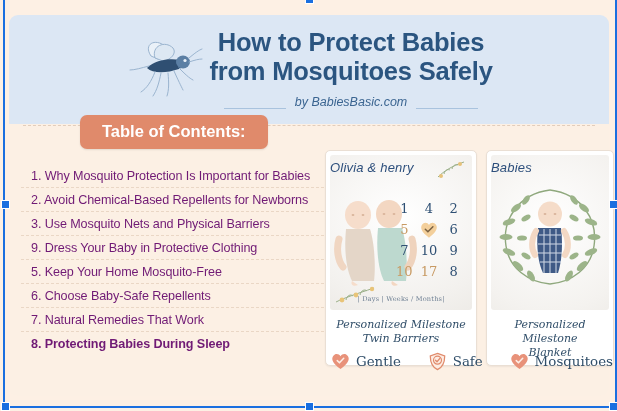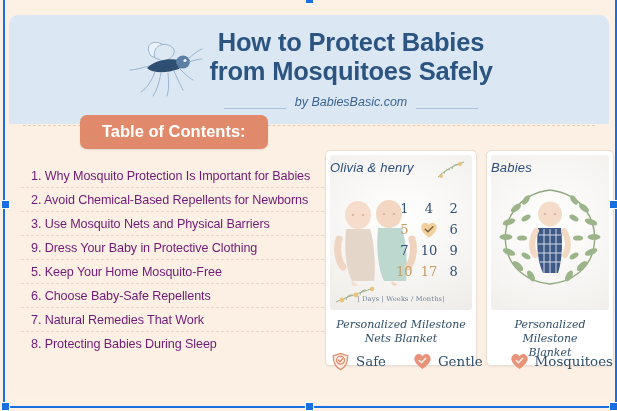--- a/index.html
+++ b/index.html
@@ -70,21 +70,21 @@
   }
   .toc-list{
     position:absolute;left:12px;top:40px;width:308px;
   }
   .toc-item{
     font-size:12.6px;color:#701a75;
     padding:4.5px 2px 4.5px 10px;
     border-bottom:1px dashed #ead7c5;
     white-space:nowrap;letter-spacing:-0.1px;
   }
-  .toc-item:last-child{border-bottom:none;}
+  .toc-item:last-child{border-bottom:none;font-weight:bold;}
 
   
   .cards{
     position:absolute;left:316px;top:26px;display:flex;gap:9px;
   }
   .card{
     background:#ffffff;border:1px solid #eadfd4;border-radius:5px;
     padding:4px 4px 5px 4px;
     box-shadow:0 1px 2px rgba(0,0,0,.06);
   }
@@ -279,21 +279,21 @@
             </g>
             <circle cx="8" cy="20" r="2.4" fill="#e8c478"></circle>
             <circle cx="22" cy="15" r="2.4" fill="#e8c478"></circle>
             <circle cx="38" cy="9" r="2.2" fill="#e8c478"></circle>
           </svg>
 
           <div class="dwm">| Days |  Weeks  /  Months|</div>
         </div>
         <div class="card-caption">
           <span>Personalized Milestone</span><br>
-          <span>Nets Blanket</span>
+          <span>Twin Barriers</span>
         </div>
       </div>
 
       <div class="card card-b">
         <div class="card-img">
           <div class="blanketB"></div>
 
           <div class="scriptname">Babies</div>
 
           <svg class="wreath" viewBox="0 0 108 108">
@@ -349,34 +349,34 @@
           <span>Personalized Milestone</span><br>
           <span>Blanket</span>
         </div>
       </div>
     </div>
 
     <div class="badges">
 
       <div class="badge">
         <svg class="badge-ico" viewBox="0 0 20 20">
+          <path d="M10 18 C1.6 11.8, 0 7.6, 2.3 4.2 C4.4 1, 8.4 1.6, 10 4.5
+                   C11.6 1.6, 15.6 1, 17.7 4.2 C20 7.6, 18.4 11.8, 10 18 Z" fill="#e8927a"></path>
+          <path d="M6.6 9.1 L8.9 11.4 L13.4 6.6" stroke="#fdeee7" stroke-width="1.6" fill="none" stroke-linecap="round" stroke-linejoin="round"></path>
+        </svg>
+        <span class="badge-label">Gentle</span>
+      </div>
+
+      <div class="badge">
+        <svg class="badge-ico" viewBox="0 0 20 20">
           <path d="M10 1.4 L17.6 4.2 C17.6 11.4 14.6 16.4 10 18.6 C5.4 16.4 2.4 11.4 2.4 4.2 Z" fill="#fdece3" stroke="#e08a6b" stroke-width="1.3"></path>
           <circle cx="10" cy="8.6" r="4.2" fill="none" stroke="#e08a6b" stroke-width="1.2"></circle>
           <path d="M7.9 8.6 L9.5 10.3 L12.3 6.9" stroke="#e08a6b" stroke-width="1.4" fill="none" stroke-linecap="round" stroke-linejoin="round"></path>
         </svg>
         <span class="badge-label">Safe</span>
-      </div>
-
-      <div class="badge">
-        <svg class="badge-ico" viewBox="0 0 20 20">
-          <path d="M10 18 C1.6 11.8, 0 7.6, 2.3 4.2 C4.4 1, 8.4 1.6, 10 4.5
-                   C11.6 1.6, 15.6 1, 17.7 4.2 C20 7.6, 18.4 11.8, 10 18 Z" fill="#e8927a"></path>
-          <path d="M6.6 9.1 L8.9 11.4 L13.4 6.6" stroke="#fdeee7" stroke-width="1.6" fill="none" stroke-linecap="round" stroke-linejoin="round"></path>
-        </svg>
-        <span class="badge-label">Gentle</span>
       </div>
 
       <div class="badge">
         <svg class="badge-ico" viewBox="0 0 20 20">
           <path d="M10 18 C1.6 11.8, 0 7.6, 2.3 4.2 C4.4 1, 8.4 1.6, 10 4.5
                    C11.6 1.6, 15.6 1, 17.7 4.2 C20 7.6, 18.4 11.8, 10 18 Z" fill="#e8927a"></path>
           <path d="M6.6 9.1 L8.9 11.4 L13.4 6.6" stroke="#fdeee7" stroke-width="1.6" fill="none" stroke-linecap="round" stroke-linejoin="round"></path>
         </svg>
         <span class="badge-label">Mosquitoes</span>
       </div>

